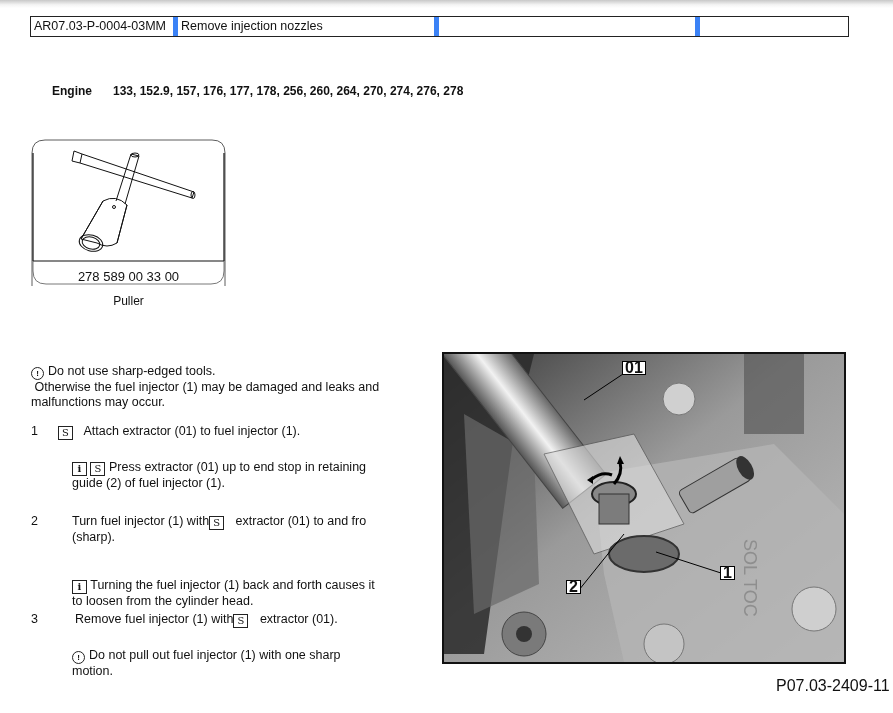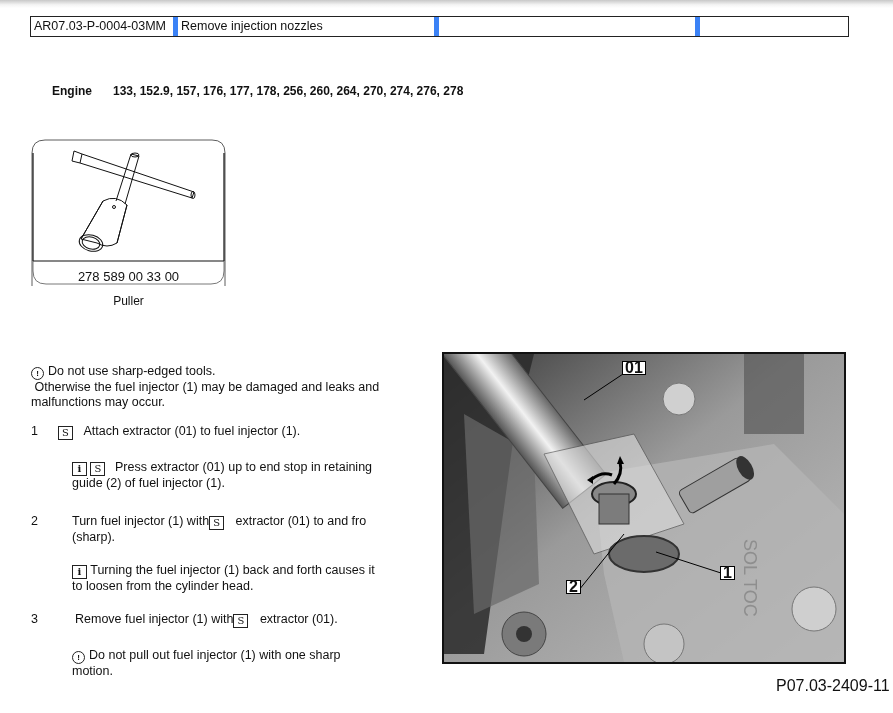--- a/index.html
+++ b/index.html
@@ -89,34 +89,34 @@
 
 <div class="num" style="left:31px; top:424px;">1</div>
 <div class="txt" style="left:58px; top:424px;">
   <span class="ico-box">S</span>
   <span style="margin-left:7px;">Attach extractor (01) to fuel injector (1).</span>
 </div>
 <div class="txt" style="left:72px; top:460px; width:330px;">
   <div>
     <span class="ico-box ico-info">i</span>
     <span class="ico-box">S</span>
-    <span style="margin-left:6px;">Press extractor (01) up to end stop in retaining</span>
+    <span style="">Press extractor (01) up to end stop in retaining</span>
   </div>
   <div>guide (2) of fuel injector (1).</div>
 </div>
 
 <div class="num" style="left:31px; top:514px;">2</div>
 <div class="txt" style="left:72px; top:514px; width:330px;">
   <div>
     <span>Turn fuel injector (1) with</span><span class="ico-box">S</span>
     <span style="margin-left:8px;">extractor (01) to and fro</span>
   </div>
   <div>(sharp).</div>
 </div>
-<div class="txt" style="left:72px; top:563px; width:330px;">
+<div class="txt" style="left:72px; top:578px; width:330px;">
   <div>
     <span class="ico-box ico-info">i</span>
     <span>Turning the fuel injector (1) back and forth causes it</span>
   </div>
   <div>to loosen from the cylinder head.</div>
 </div>
 
 <div class="num" style="left:31px; top:612px;">3</div>
 <div class="txt" style="left:75px; top:612px; width:330px;">
   <span>Remove fuel injector (1) with</span><span class="ico-box">S</span>

